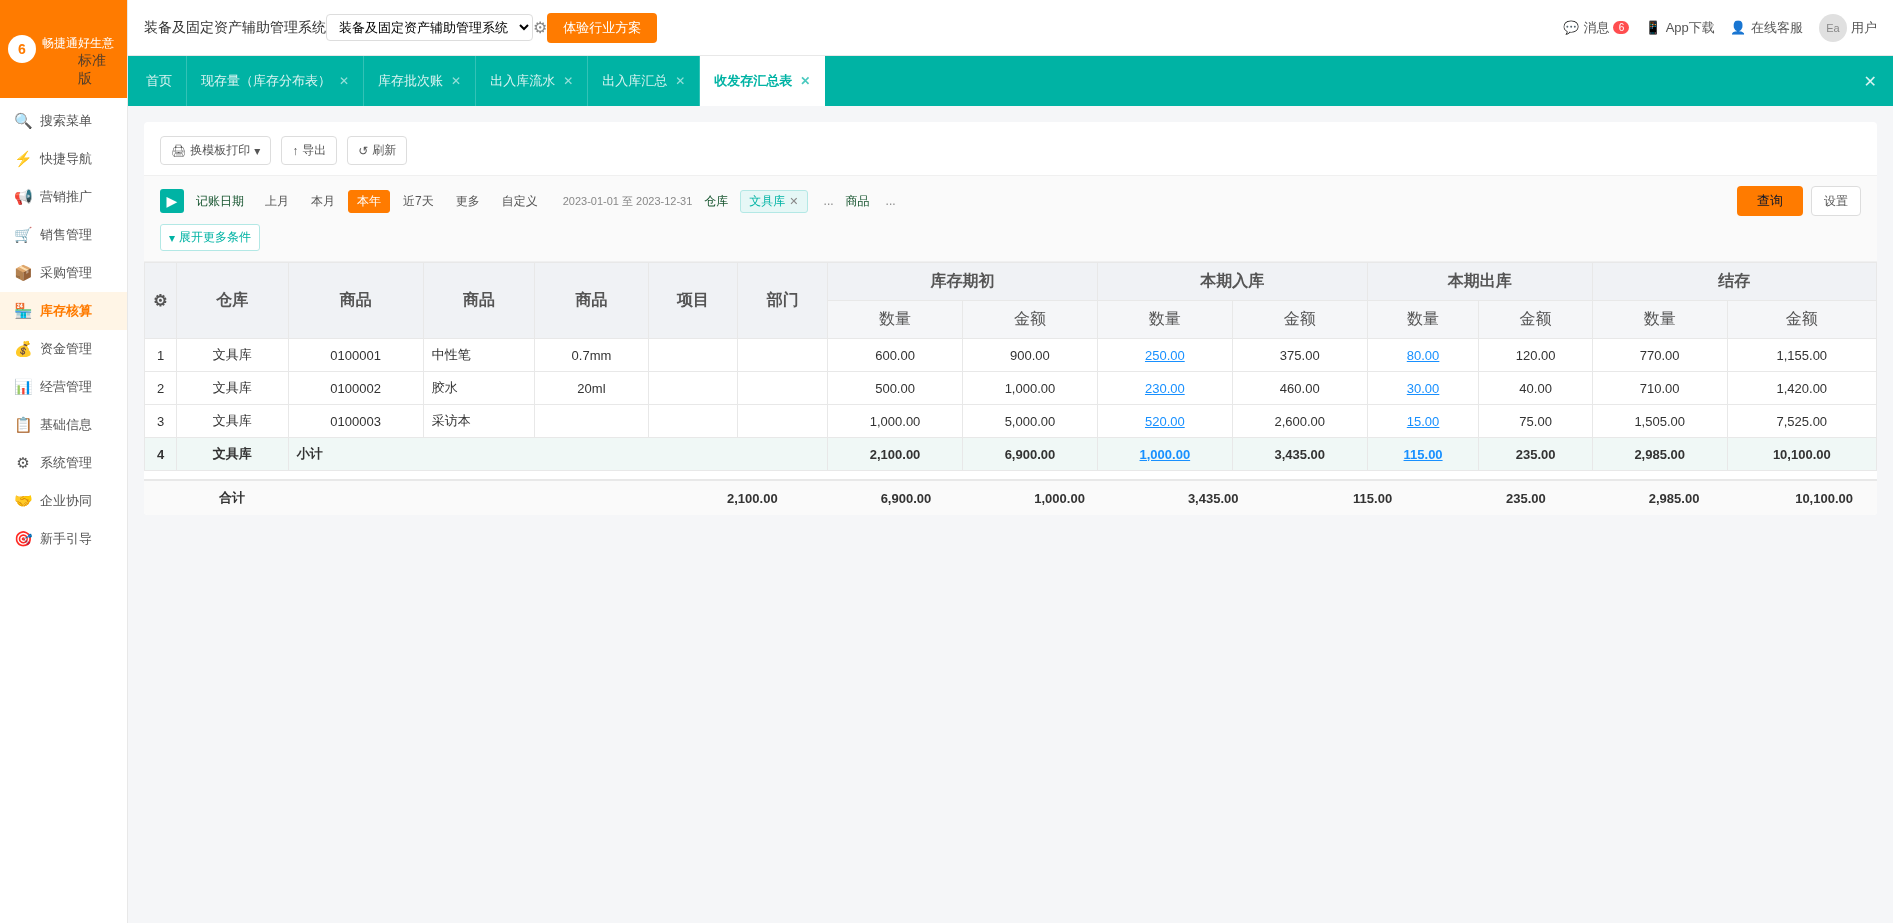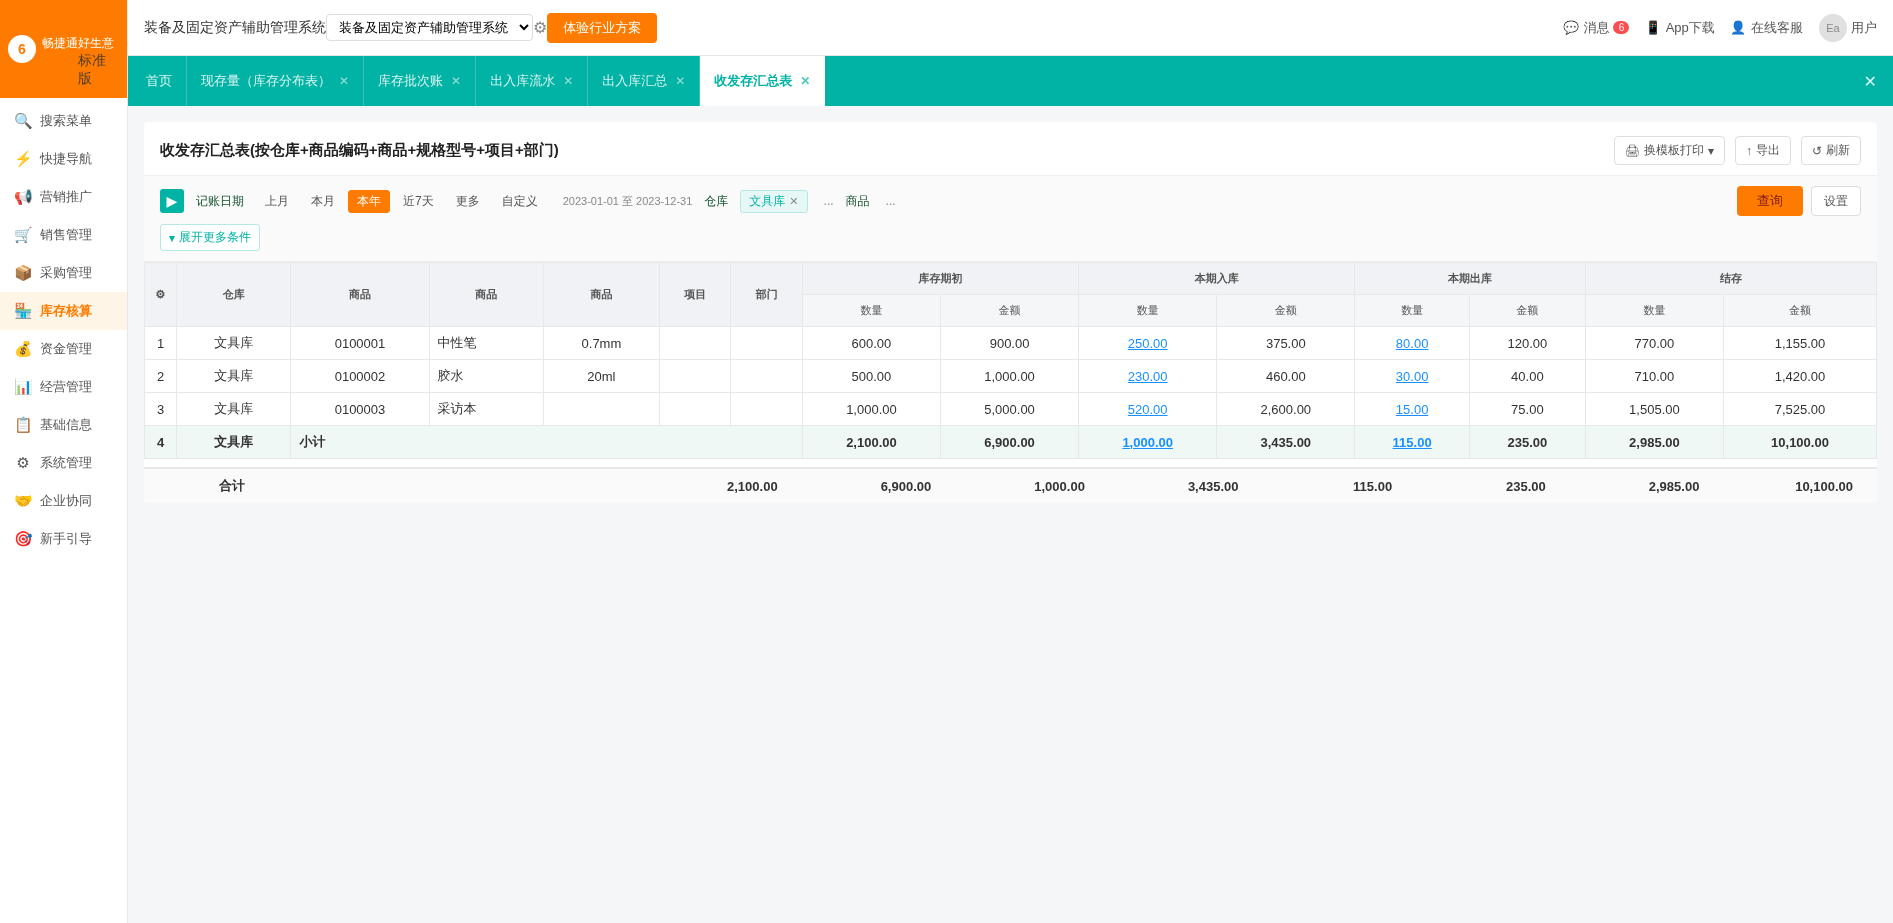--- a/index.html
+++ b/index.html
@@ -119,34 +119,34 @@
       display: flex; align-items: center; gap: 4px; background: #e6f7f6; border: 1px solid #b3e8e5;
       border-radius: 3px; padding: 2px 8px; font-size: 12px; color: #00b3a4;
     }
     .filter-tag-close { cursor: pointer; font-size: 11px; color: #888; }
     .filter-dots { color: #888; font-size: 12px; cursor: pointer; margin-left: 4px; }
     .filter-expand-btn {
       display: flex; align-items: center; gap: 4px; color: #00b3a4; font-size: 12px;
       cursor: pointer; padding: 4px 8px; border: 1px solid #b3e8e5; border-radius: 3px; background: #fff;
     }
     .btn-query {
-      background: #ff7b00; color: #7f1d1d; border: none; border-radius: 4px;
+      background: #ff7b00; color: #0f172a; border: none; border-radius: 4px;
       padding: 6px 20px; font-size: 13px; cursor: pointer; white-space: nowrap;
     }
     .btn-settings {
       border: 1px solid #ddd; background: #fff; color: #555; border-radius: 4px;
       padding: 5px 12px; font-size: 12px; cursor: pointer; white-space: nowrap;
     }
 
     
     .table-wrap { overflow-x: auto; }
     table { width: 100%; border-collapse: collapse; font-size: 13px; }
     thead tr th {
       background: #f5f6f8; color: #555; font-weight: normal; text-align: center;
-      padding: 8px 6px; border: 1px solid #e8e8e8; white-space: nowrap; font-size: 11px;
+      padding: 8px 6px; border: 1px solid #e8e8e8; white-space: nowrap; font-size: 16px;
     }
     thead tr.th-group th { background: #f0f2f5; font-weight: bold; }
     tbody tr td {
       padding: 7px 8px; border: 1px solid #e8e8e8; text-align: center; color: #333;
       white-space: nowrap;
     }
     tbody tr.subtotal td { font-weight: bold; background: #f0f8f6; }
     .td-link { color: #1890ff; text-decoration: underline; cursor: pointer; }
     .td-left { text-align: left; }
     .settings-col { width: 32px; }
@@ -288,21 +288,20 @@
         <span>收发存汇总表</span>
         <span class="tab-close">✕</span>
       </div>
       <span class="tab-global-close">✕</span>
   </div>
 
   <div class="content">
     <div class="page-card">
 
       <div class="page-header">
-        <span class="page-title">收发存汇总表(按仓库+商品编码+商品+规格型号+项目+部门)</span>
         <div class="page-header-actions">
           <button class="btn-template">
             <span>🖨</span>
             <span>换模板打印</span>
             <span>▾</span>
           </button>
           <button class="btn-export">
             <span>↑</span>
             <span>导出</span>
           </button>

